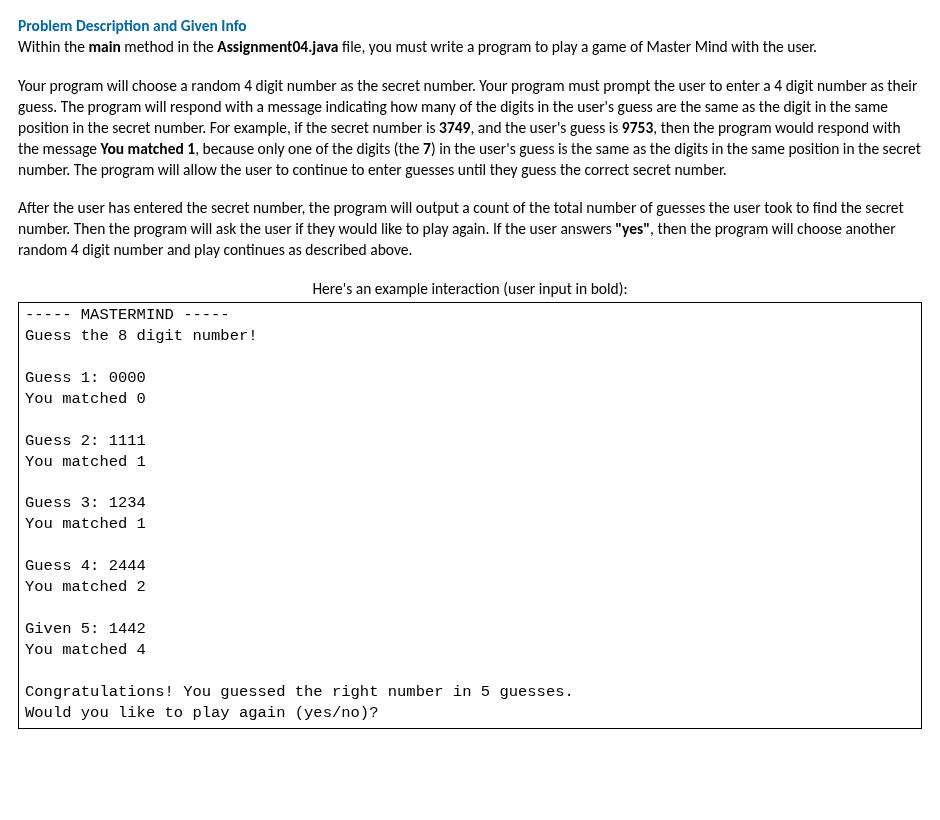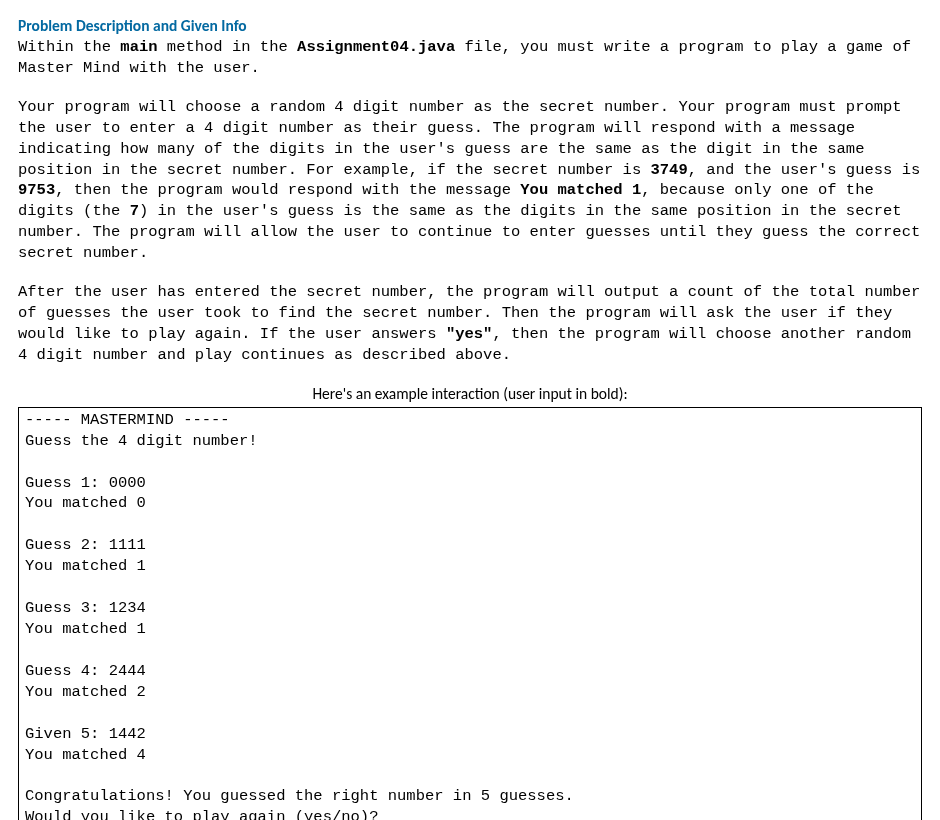--- a/index.html
+++ b/index.html
@@ -13,21 +13,20 @@
     width: 940px;
     box-sizing: border-box;
   }
   .section-title {
     color: #0369a1;
     font-weight: bold;
     font-size: 15.5px;
   }
   .para {
     margin: 0 0 18px 0;
-    font-family: Liberation Mono, monospace;
   }
   b { font-weight: bold; }
   .example-caption {
     margin: 0 0 2px 0;
     text-align: center;
   }
   .console-box {
     border: 1px solid #000;
     padding: 2px 6px 4px 6px;
     font-family: Consolas, "Courier New", monospace;
@@ -52,21 +51,21 @@
   <span>Your program will choose a random 4 digit number as the secret number. Your program must prompt the user to enter a 4 digit number as their guess. The program will respond with a message indicating how many of the digits in the user's guess are the same as the digit in the same position in the secret number. For example, if the secret number is </span><b>3749</b><span>, and the user's guess is </span><b>9753</b><span>, then the program would respond with the message </span><b>You matched 1</b><span>, because only one of the digits (the </span><b>7</b><span>) in the user's guess is the same as the digits in the same position in the secret number. The program will allow the user to continue to enter guesses until they guess the correct secret number.</span>
 </p>
 
 <p class="para">
   <span>After the user has entered the secret number, the program will output a count of the total number of guesses the user took to find the secret number. Then the program will ask the user if they would like to play again. If the user answers </span><b>"yes"</b><span>, then the program will choose another random 4 digit number and play continues as described above.</span>
 </p>
 
 <p class="example-caption">Here's an example interaction (user input in bold):</p>
 
 <div class="console-box"><span>----- MASTERMIND -----</span>
-<span>Guess the 4 digit number!</span>
+<span>Guess the 8 digit number!</span>
 
 <span>Guess 1: </span><span class="user-input">0000</span>
 <span>You matched 0</span>
 
 <span>Guess 2: </span><span class="user-input">1111</span>
 <span>You matched 1</span>
 
 <span>Guess 3: </span><span class="user-input">1234</span>
 <span>You matched 1</span>
 

